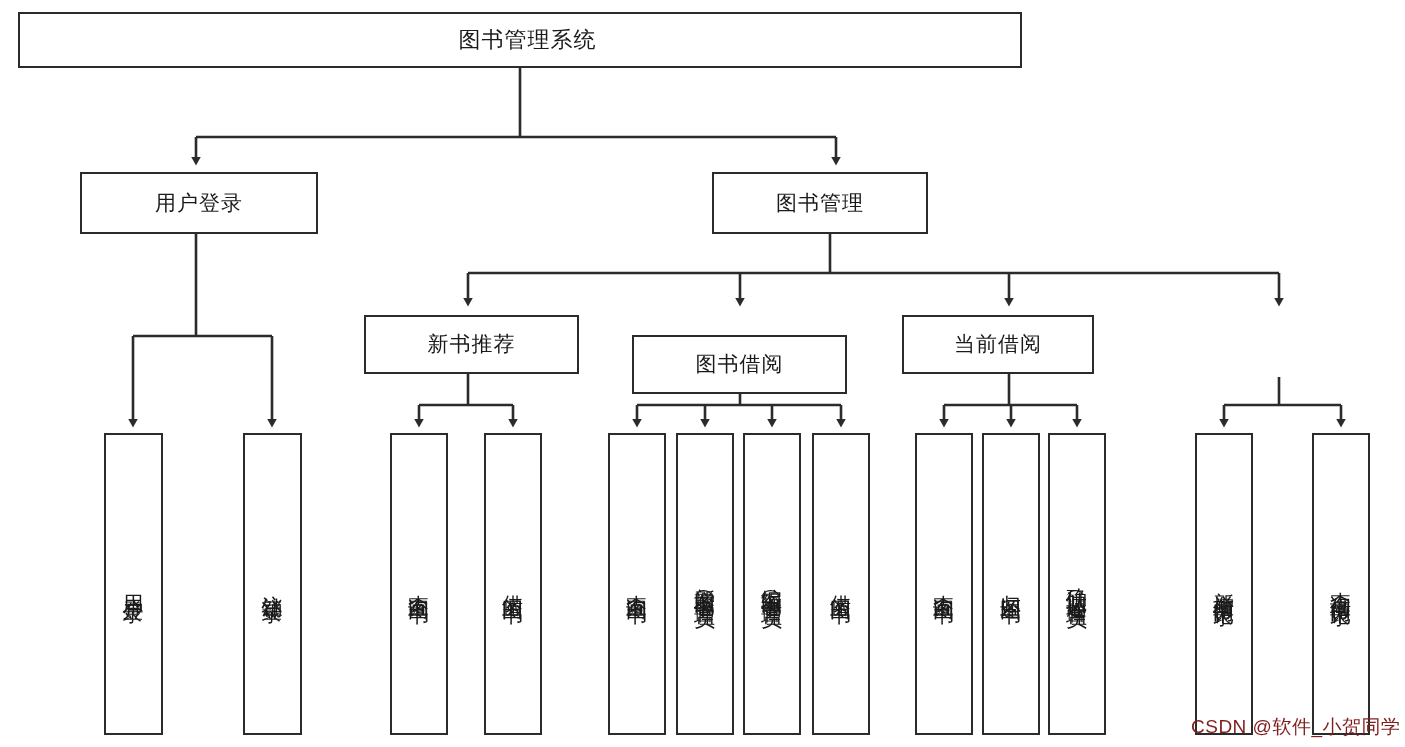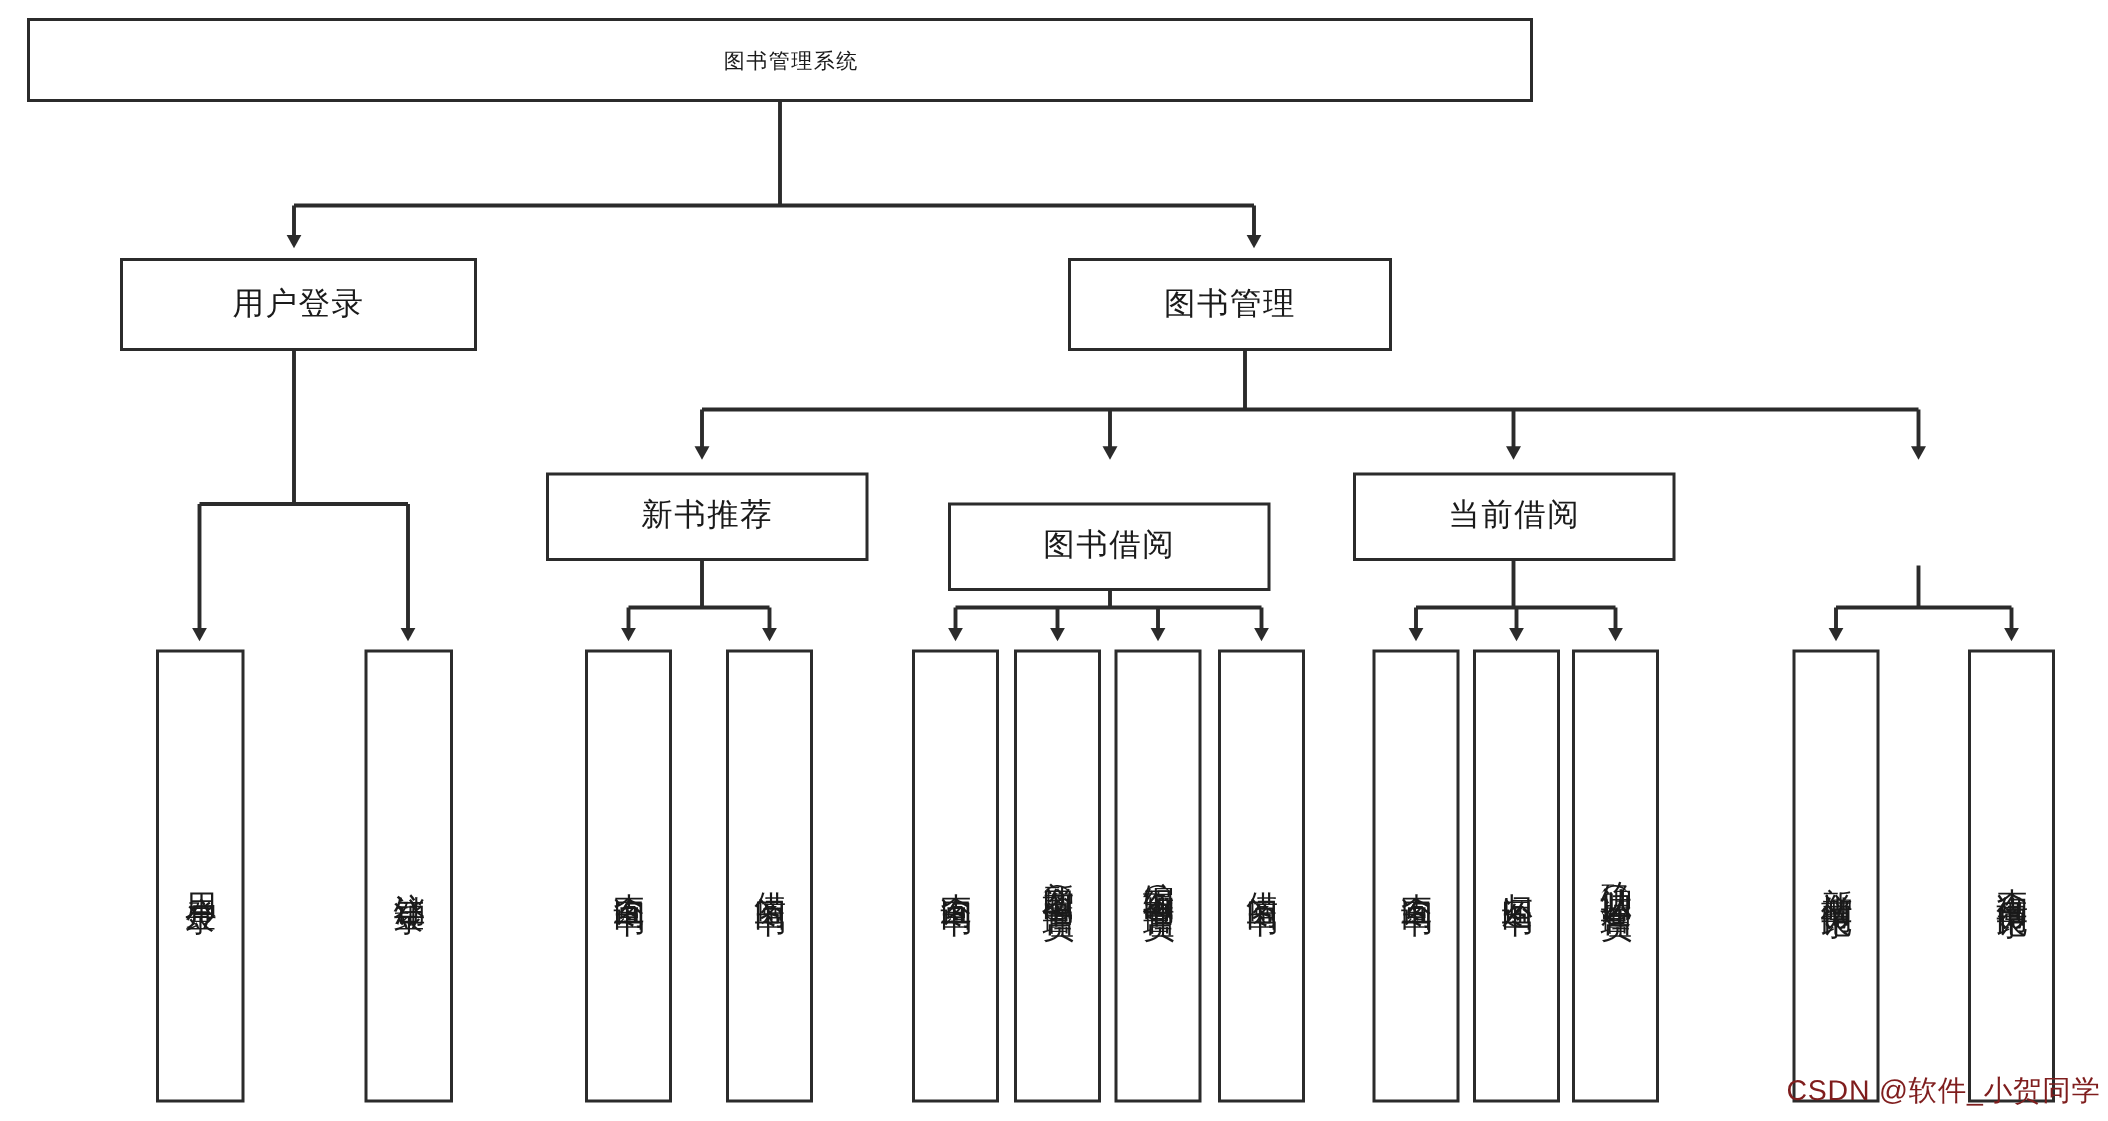--- a/index.html
+++ b/index.html
@@ -39,21 +39,21 @@
     text-align: center;
     line-height: 1.18;
     white-space: nowrap;
   }
   
   .node.horiz .label {
     font-size: 21px;
     letter-spacing: 1px;
   }
   #node-root .label {
-    font-size: 14px;
+    font-size: 22px;
     margin-left: 15px;
   }
   
   .node.vert {
     align-items: center;
     justify-content: center;
   }
   .node.vert .label {
     writing-mode: vertical-rl;
     text-orientation: upright;
@@ -136,21 +136,21 @@
   <div class="node horiz" style="left:712px; top:172px; width:216px; height:62px;">
     <span class="label">图书管理</span>
   </div>
 
   <div class="node horiz" style="left:364px; top:315px; width:215px; height:59px;">
     <span class="label">新书推荐</span>
   </div>
   <div class="node horiz" style="left:632px; top:315px; width:215px; height:59px;margin-top:20px;">
     <span class="label">图书借阅</span>
   </div>
-  <div class="node horiz" style="left:902px; top:315px; width:215px; height:59px;align-items:center;">
+  <div class="node horiz" style="left:902px; top:315px; width:192px; height:59px;align-items:center;">
     <span class="label">当前借阅</span>
   </div>
 
   <div class="node vert" style="left:104px; top:433px; width:59px; height:302px;">
     <span class="label">用户登录</span>
   </div>
   <div class="node vert" style="left:243px; top:433px; width:59px; height:302px;">
     <span class="label">注销登录</span>
   </div>
 

